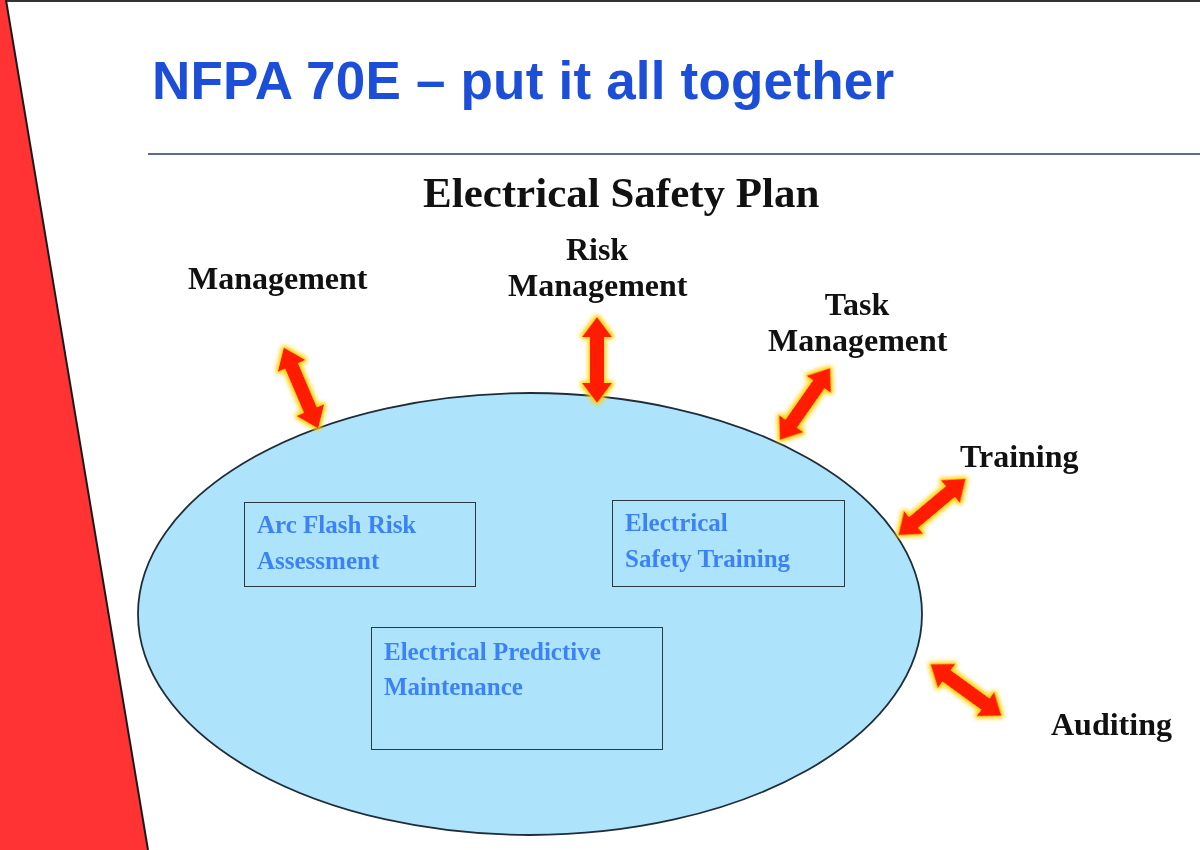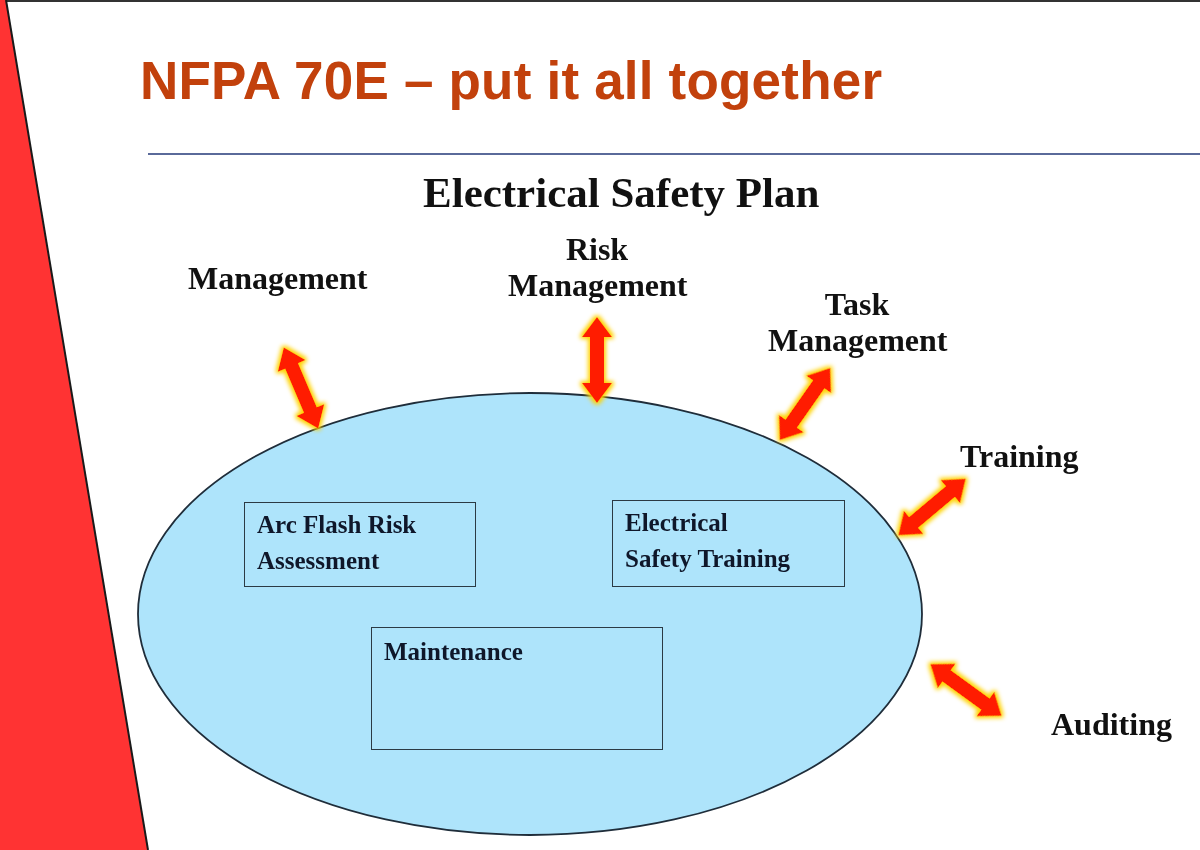--- a/index.html
+++ b/index.html
@@ -4,38 +4,38 @@
 <style>
   html, body { margin: 0; padding: 0; }
   body {
     width: 1200px; height: 850px; position: relative; overflow: hidden;
     background: #ffffff;
     font-family: "Liberation Serif", serif;
   }
   .top-rule { position: absolute; left: 0; top: 0; width: 1200px; height: 2px; background: #333; }
   .side-band { position: absolute; left: 0; top: 0; width: 200px; height: 850px; }
   .title {
-    position: absolute; left: 140px; top: 50px; white-space: nowrap;
+    position: absolute; left: 152px; top: 50px; white-space: nowrap;
     font-family: "Liberation Sans", sans-serif; font-weight: bold;
-    font-size: 53px; color: #c2410c; letter-spacing: 0.2px;
+    font-size: 53px; color: #1d4ed8; letter-spacing: 0.2px;
   }
   .title-rule { position: absolute; left: 148px; top: 153px; width: 1052px; height: 2px; background: #5a6a9a; }
   .subtitle {
     position: absolute; left: 423px; top: 168px; white-space: nowrap;
     font-weight: bold; font-size: 43px; color: #111;
   }
   .diagram { position: absolute; left: 0; top: 0; width: 1200px; height: 850px; }
   .label {
     position: absolute; font-weight: bold; font-size: 32px; color: #111; line-height: 36px;
     white-space: nowrap;
   }
   .center { text-align: center; }
   .box {
     position: absolute; border: 1.5px solid #2b3a44; box-sizing: border-box;
-    font-weight: bold; font-size: 25px; color: #0f172a; line-height: 36px;
+    font-weight: bold; font-size: 25px; color: #3b82f6; line-height: 36px;
     padding: 4px 12px; white-space: nowrap; background: transparent;
   }
 </style>
 </head>
 <body>
 
 <div class="top-rule"></div>
 
 <svg class="side-band" viewBox="0 0 200 850">
   <polygon points="0,0 6,0 148,850 0,850" fill="#ff3333"></polygon>
@@ -116,14 +116,15 @@
   <div>Arc Flash Risk</div>
   <div>Assessment</div>
 </div>
 
 <div class="box" style="left:612px; top:500px; width:233px; height:87px;">
   <div>Electrical</div>
   <div>Safety Training</div>
 </div>
 
 <div class="box" style="left:371px; top:627px; width:292px; height:123px; line-height:35px; padding-top:6px;">
+  <div>Electrical Predictive</div>
   <div>Maintenance</div>
 </div>
 
 </body></html>

